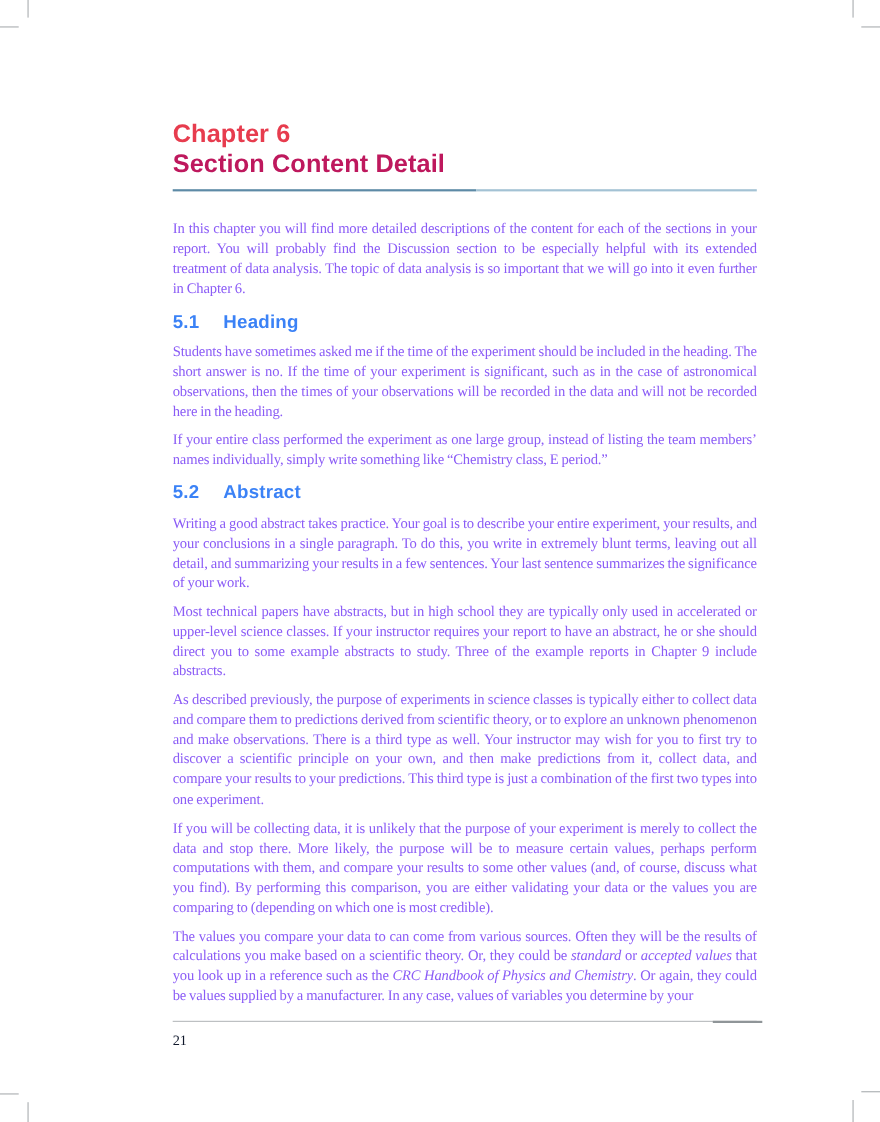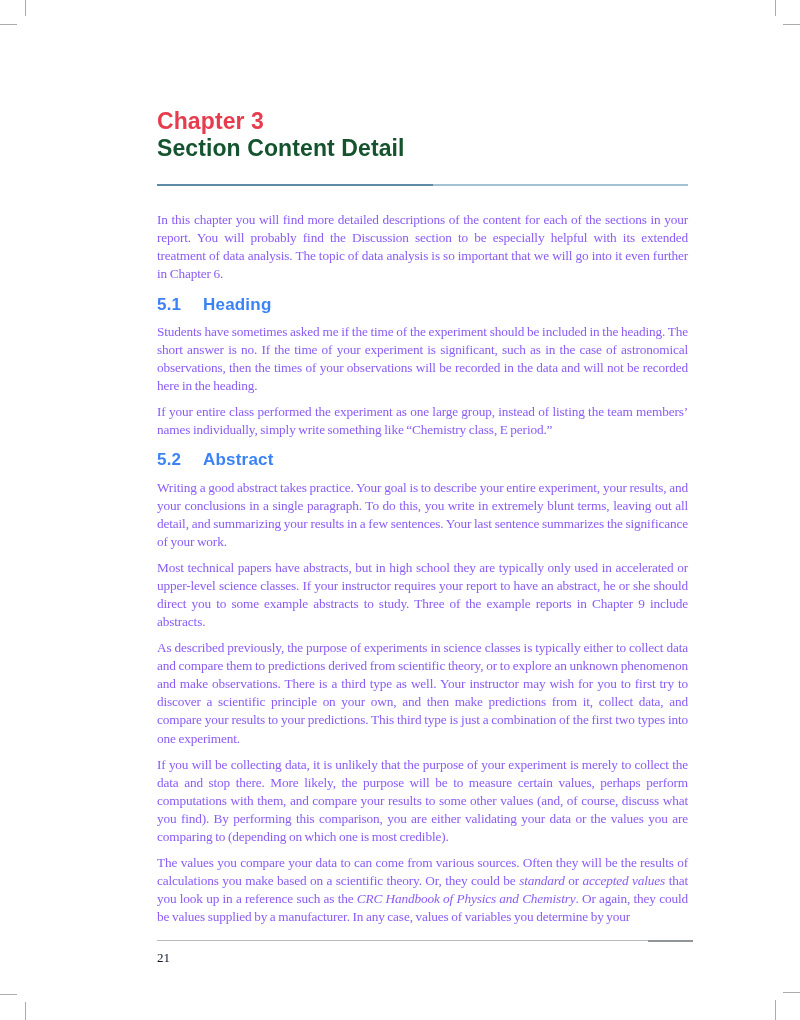--- a/index.html
+++ b/index.html
@@ -37,23 +37,23 @@
     font-size: 23px;
     line-height: 1.18;
     color: #e73c4e;
     letter-spacing: 0.1px;
   }
   .chapter-title {
     font-family: "Liberation Sans", sans-serif;
     font-weight: bold;
     font-size: 23px;
     line-height: 1.18;
-    color: #14532d;
+    color: #be185d;
     letter-spacing: 0.1px;
-    margin-bottom: 22px;
+    margin-bottom: 10px;
   }
   .title-rule { display: flex; height: 2px; margin-bottom: 25px; }
   .title-rule .seg-dark  { width: 52%; background: #5d8aa6; height: 2px; }
   .title-rule .seg-light { flex: 1;   background: #a3c2d4; height: 2px; }
 
   p.body {
     margin: 0 0 8px 0;
     font-size: 13.3px;
     line-height: 1.36;
     color: #8b5cf6;
@@ -101,21 +101,21 @@
   <div class="crop v tr-v"></div>
   <div class="crop h tr-h"></div>
   <div class="crop h bl-h"></div>
   <div class="crop v bl-v"></div>
   <div class="crop h br-h"></div>
   <div class="crop v br-v"></div>
 </div>
 
 <div class="page">
 
-  <div class="chapter-label">Chapter 3</div>
+  <div class="chapter-label">Chapter 6</div>
   <div class="chapter-title">Section Content Detail</div>
   <div class="title-rule">
     <div class="seg-dark"></div>
     <div class="seg-light"></div>
   </div>
 
   <p class="body">In this chapter you will find more detailed descriptions of the content for each of the sections in your report. You will probably find the Discussion section to be especially helpful with its extended treatment of data analysis. The topic of data analysis is so important that we will go into it even further in Chapter 6.</p>
 
   <div class="section-h">
     <span class="num">5.1</span><span>Heading</span>

